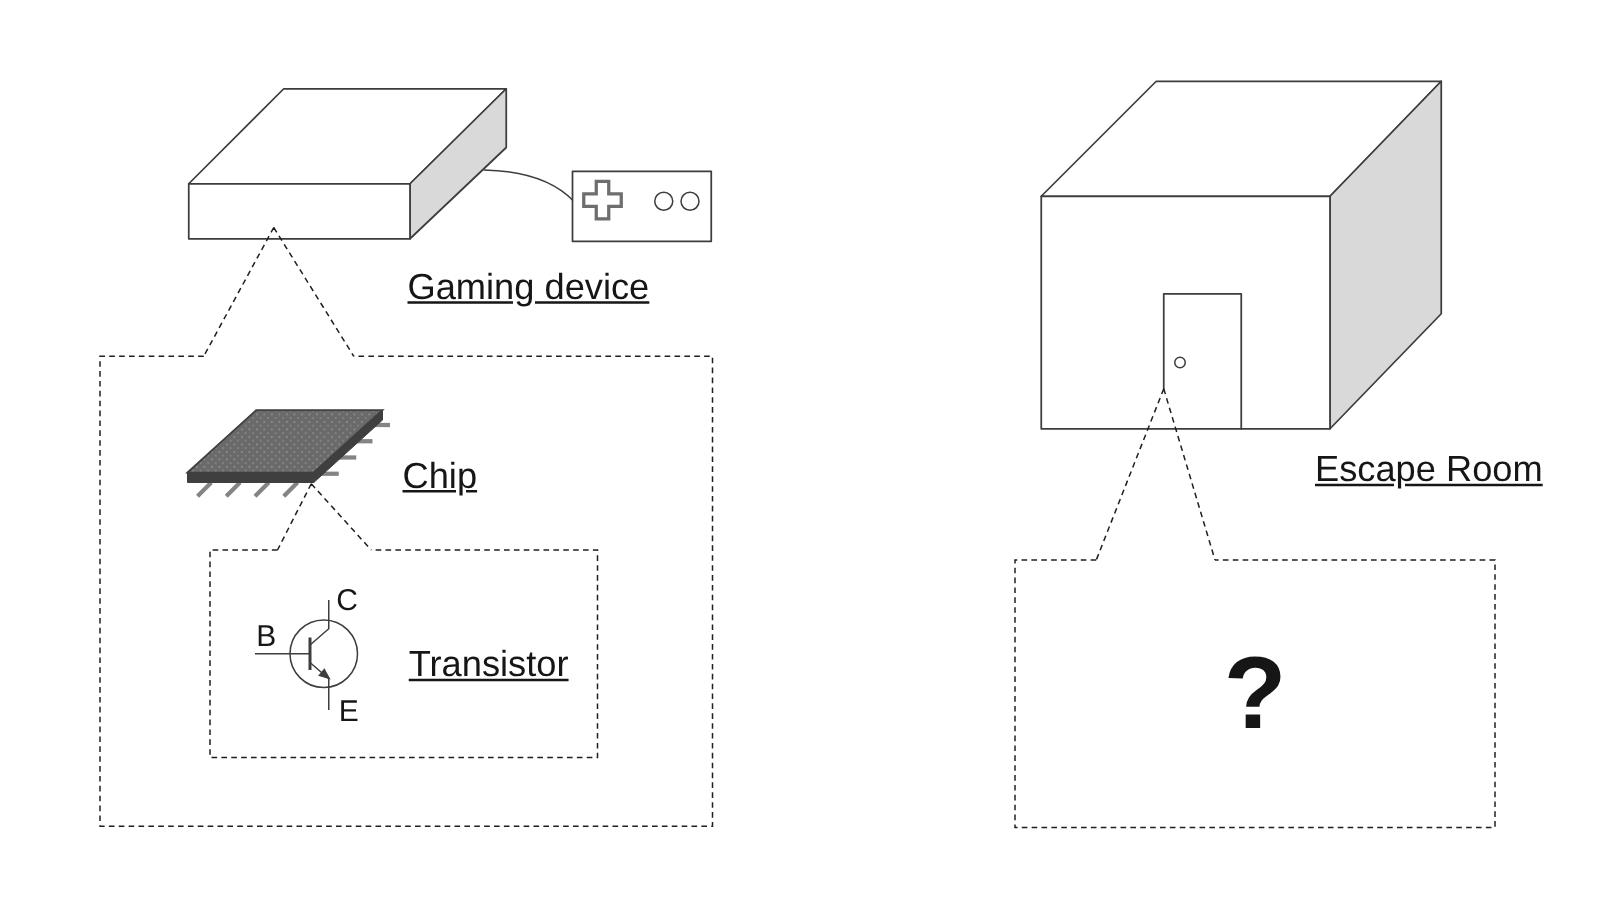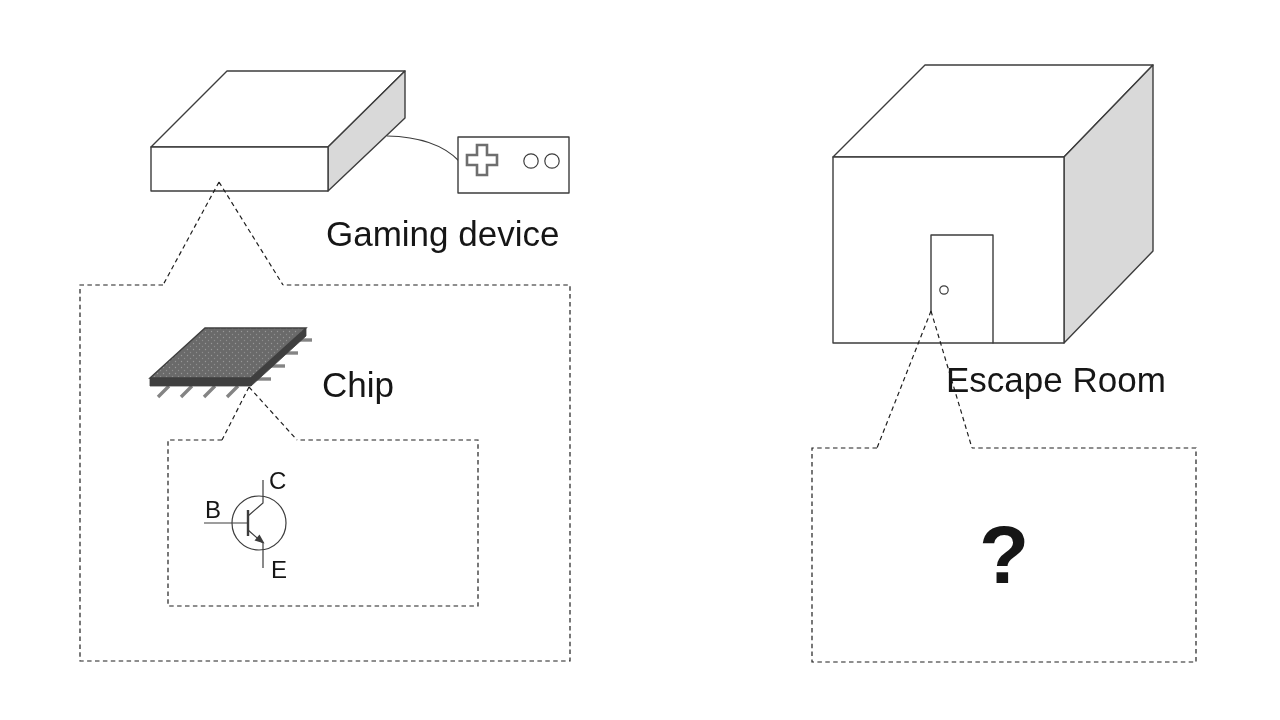--- a/index.html
+++ b/index.html
@@ -20,21 +20,21 @@
   .chip-top-rect {fill:var(--chip-top,#6a6a6a);}
   .pin           {stroke:var(--chip-pin,#848484);stroke-width:3.4;stroke-linecap:butt;}
   .dpad          {stroke:var(--dpad-outline,#6e6e6e);stroke-width:2.6;fill:#ffffff;stroke-linejoin:miter;}
   .thinline      {stroke:var(--outline,#3d3d3d);stroke-width:1.2;fill:none;}
   .base-bar      {stroke:var(--outline,#3d3d3d);stroke-width:2.4;fill:none;stroke-linecap:butt;}
   .arrowhead     {fill:var(--outline,#3d3d3d);stroke:none;}
 
   
   .lbl{
     position:absolute;color:var(--text,#161616);
-    font-size:35px;line-height:1;white-space:nowrap;
+    font-size:29px;line-height:1;white-space:nowrap;text-decoration:underline;
   }
   .term{
     position:absolute;color:var(--text,#161616);
     font-size:24px;line-height:1;white-space:nowrap;
   }
   .qmark-box{
     position:absolute;left:812px;top:448px;width:384px;height:214px;
     display:flex;align-items:center;justify-content:center;
     color:var(--text,#161616);font-size:82px;font-weight:bold;line-height:1;
   }
@@ -109,23 +109,24 @@
 
     <path class="dashed" d="M931,311 L877,448 M931,311 L972,448"></path>
 
     <path class="dashed" d="M877,448 L812,448 L812,662 L1196,662 L1196,448 L972,448"></path>
   </svg>
 
   <div class="lbl" style="left:326px;top:216px;">Gaming device</div>
 
   <div class="lbl" style="left:322px;top:367px;">Chip</div>
 
+  <div class="lbl" style="left:327px;top:518px;">Transistor</div>
 
   <div class="term" style="left:269px;top:469px;">C</div>
 
   <div class="term" style="left:205px;top:498px;">B</div>
 
   <div class="term" style="left:271px;top:558px;">E</div>
 
-  <div class="lbl" style="left:946px;top:362px;">Escape Room</div>
+  <div class="lbl" style="left:1052px;top:362px;">Escape Room</div>
 
   <div class="qmark-box">?</div>
 </div>
 
 </body></html>

